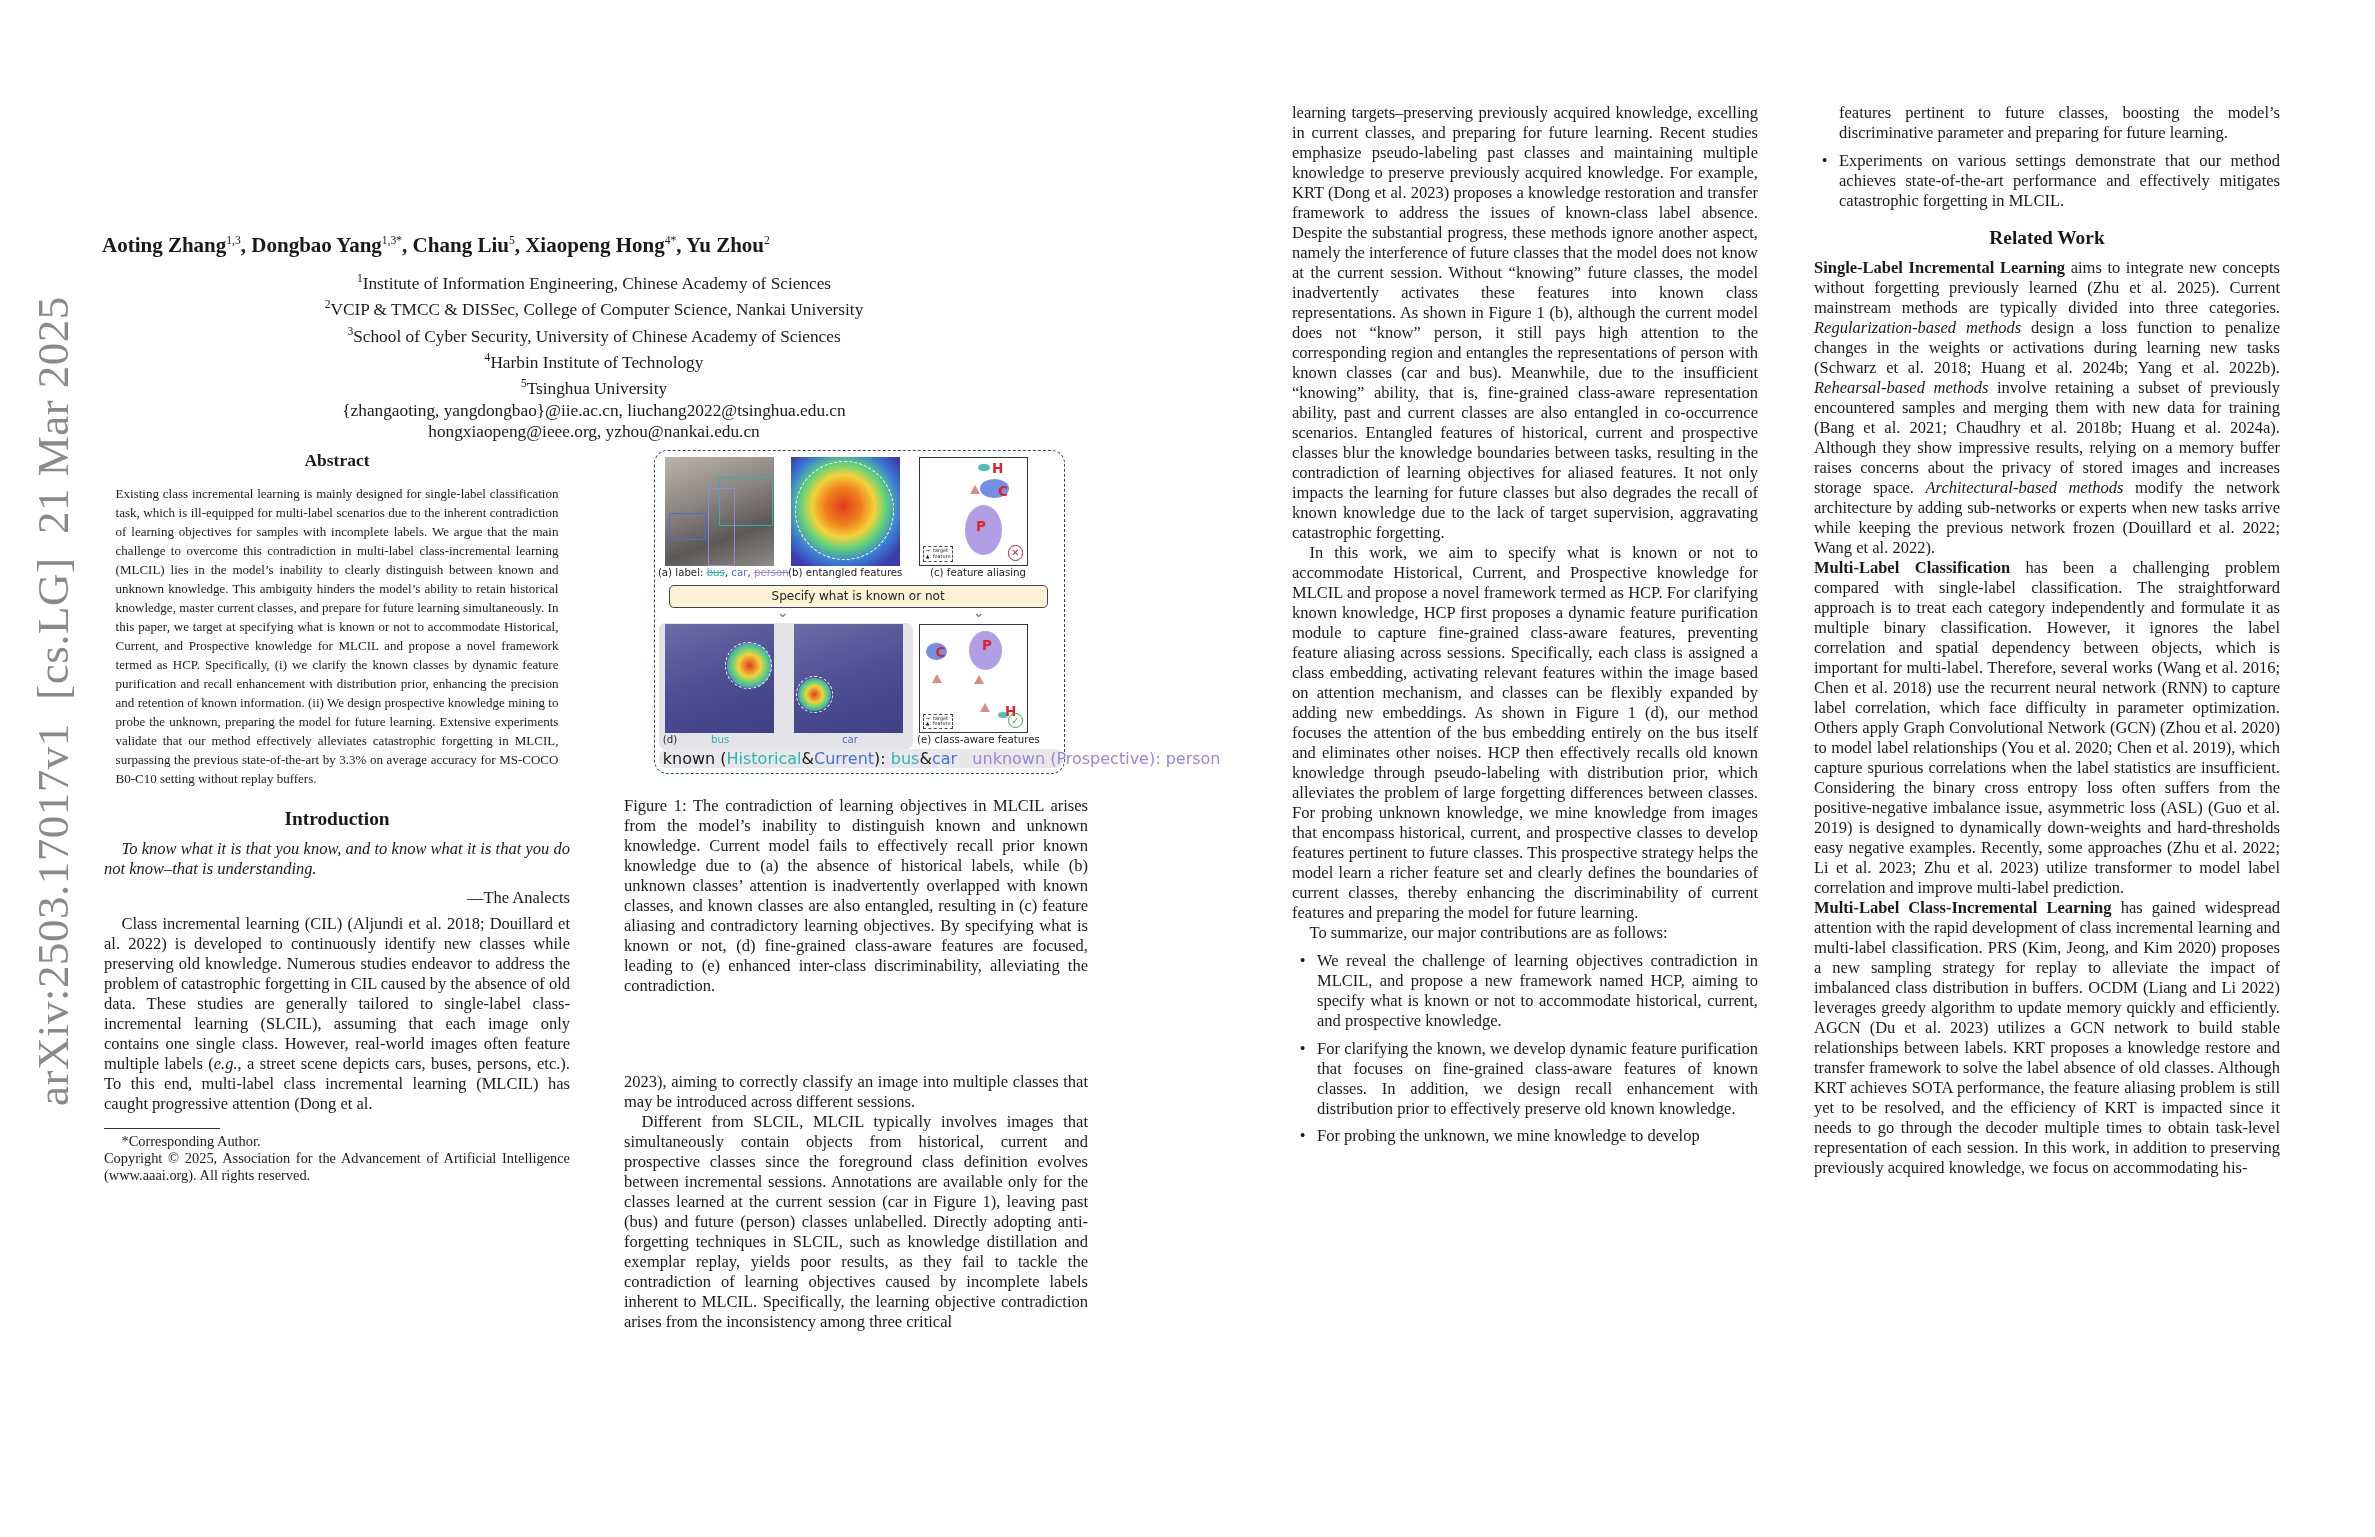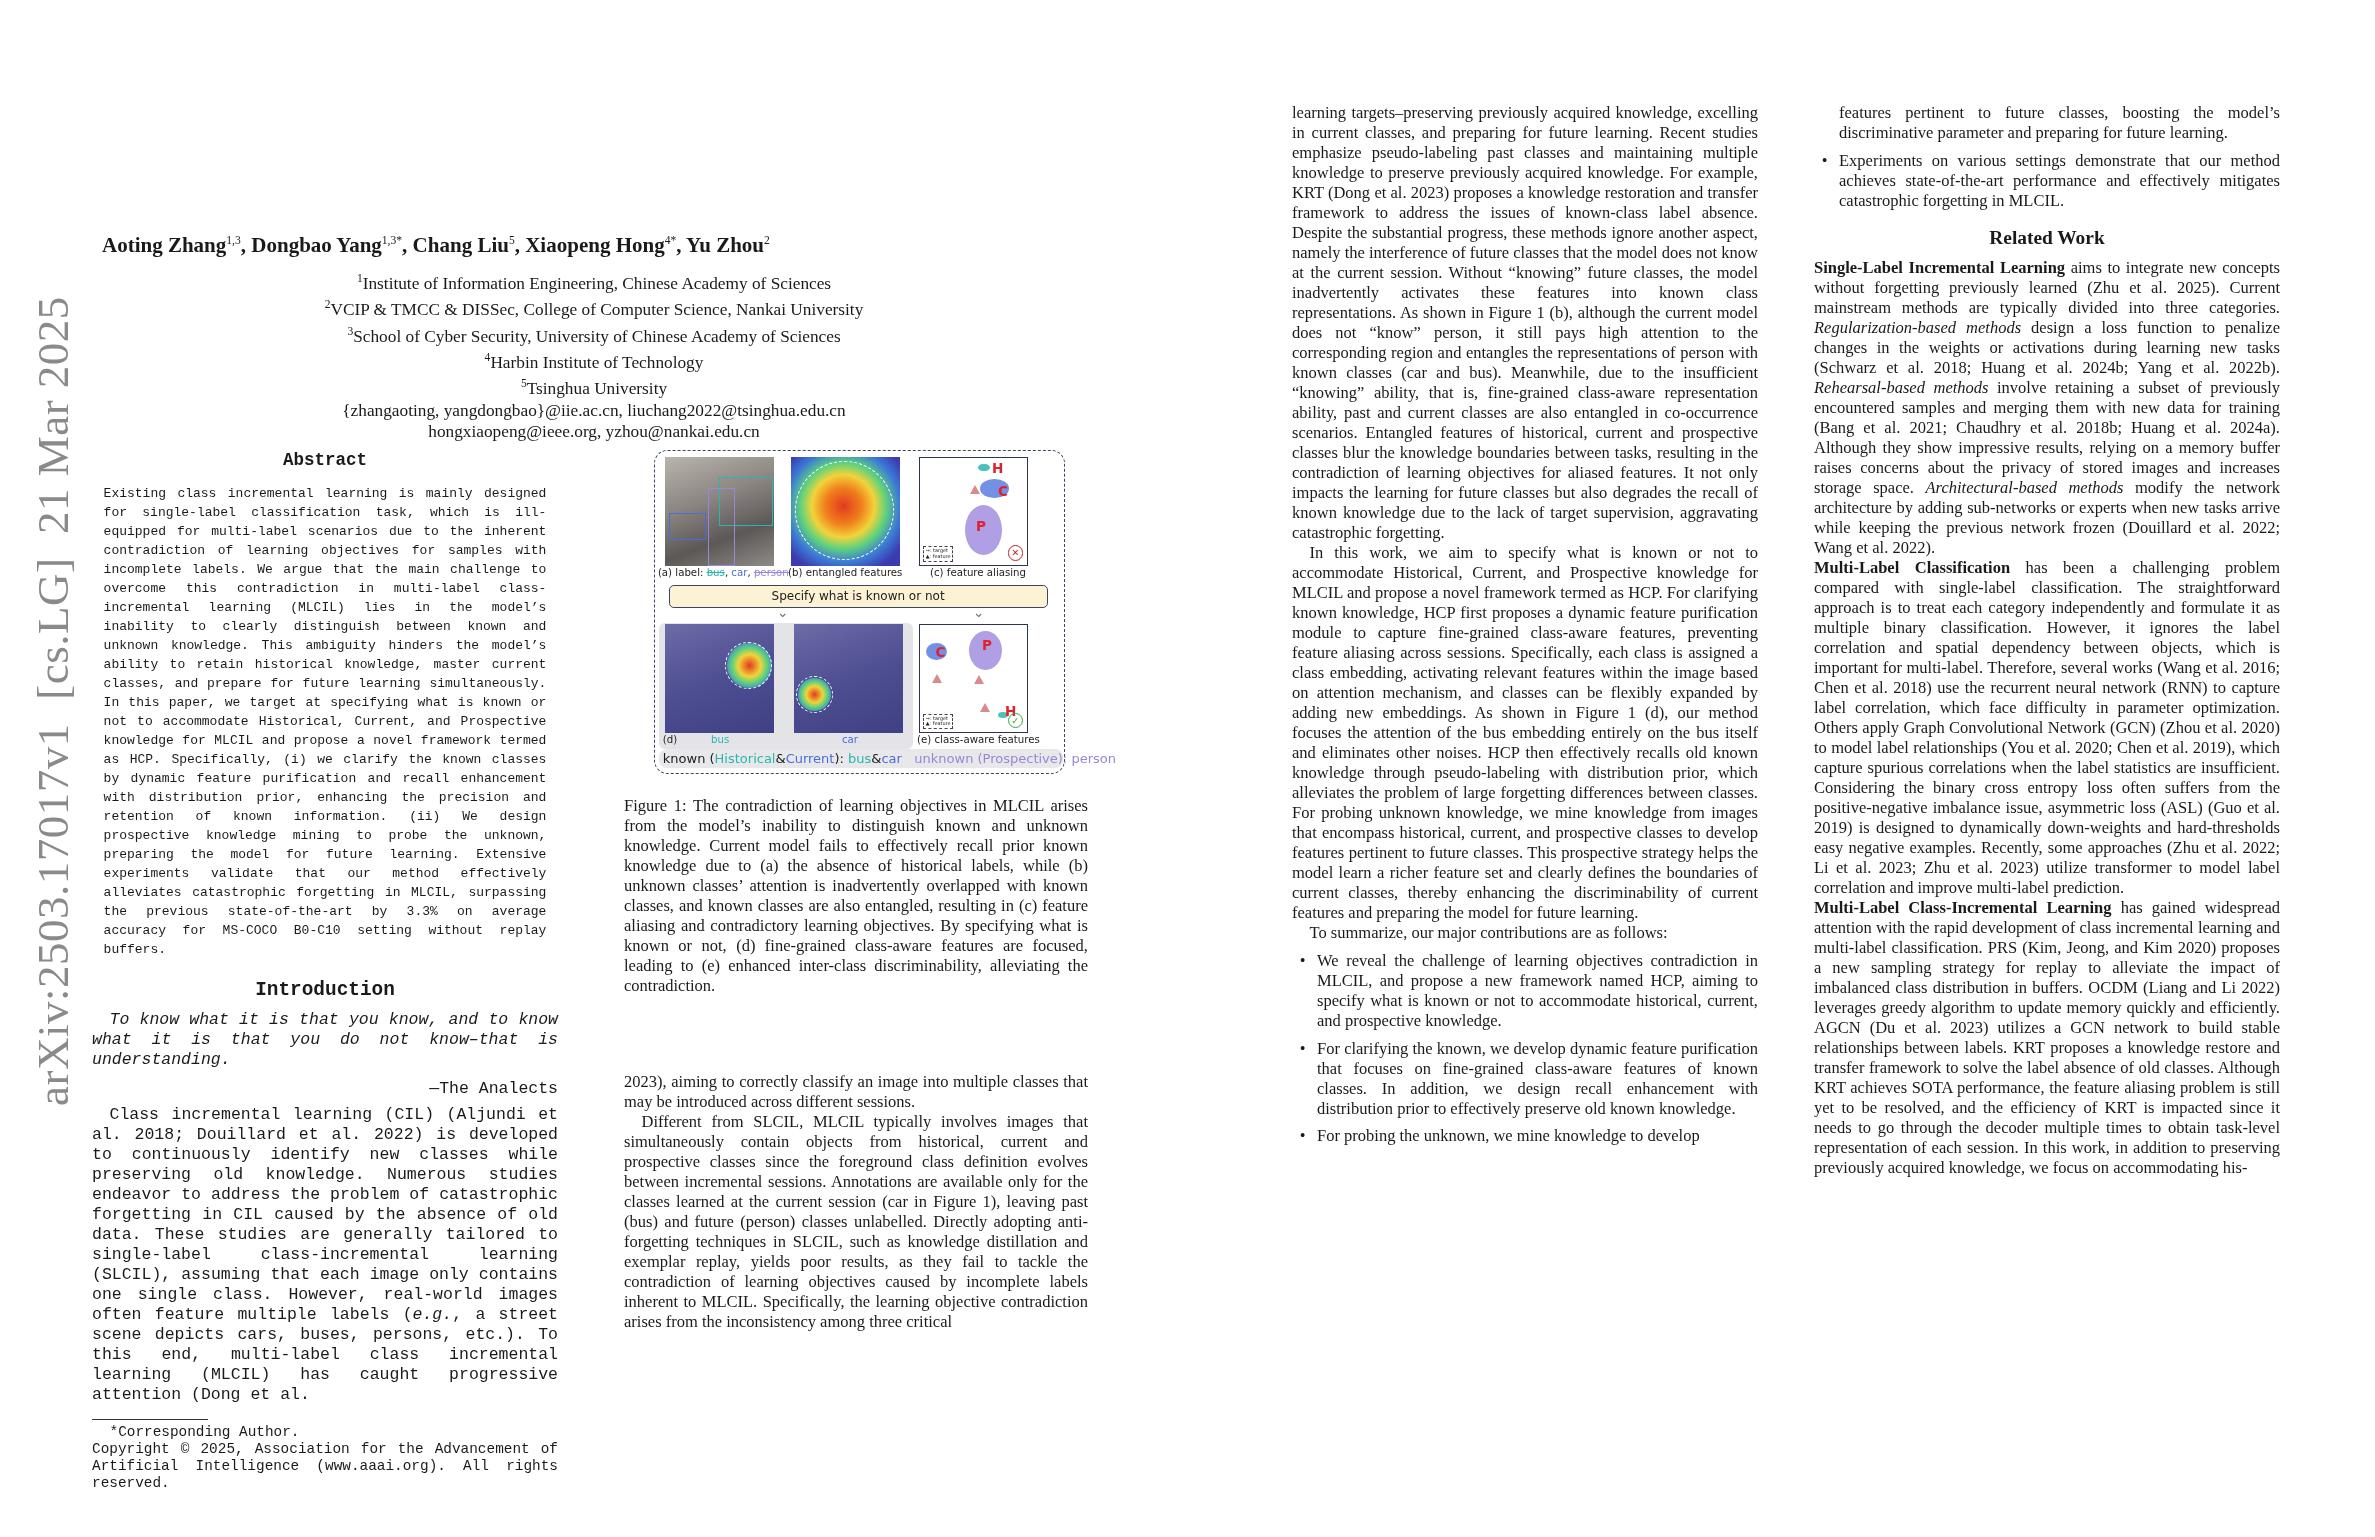--- a/index.html
+++ b/index.html
@@ -26,21 +26,21 @@
     position: absolute; left: 102px; top: 233px; width: 984px;
     text-align: left; font-weight: bold; font-size: 21px;
   }
   .authors sup, .affil sup { font-size: 11.6px; font-weight: normal; }
   .affils {
     position: absolute; left: 102px; top: 268px; width: 984px;
     text-align: center; font-size: 17.3px; line-height: 21.6px;
   }
 
   .col { position: absolute; font-size: 16.5px; line-height: 20px; text-align: justify; }
-  #col1 { left: 92px; top: 450px; width: 466px; font-family: Liberation Mono, monospace; }
+  #col1 { left: 104px; top: 450px; width: 466px; }
   #col3 { left: 1292px; top: 103px; width: 466px; }
   #col4 { left: 1814px; top: 103px; width: 466px; }
 
   .section-title { text-align: center; font-weight: bold; font-size: 19.4px; margin: 0 0 9.7px 0; }
   .sub-title { text-align: center; font-weight: bold; font-size: 17.5px; margin: 0 0 13.6px 0; }
   p { margin: 0; }
   .abstract { padding: 0 11.6px; font-size: 13px; line-height: 19px; }
   .indent { text-indent: 17.5px; }
   .quote { font-style: italic; text-indent: 17.5px; }
   .attrib { text-align: right; margin: 9.7px 0 5.8px 0; }
@@ -77,21 +77,21 @@
   .fig-cap { position: absolute; font-size: 10.2px; color: #222; white-space: nowrap; }
   .specify-bar {
     position: absolute; left: 13.6px; top: 134px; width: 377px; height: 21.3px;
     background: #fdf2d3; border: 1.5px solid #3a4660; border-radius: 4.9px;
     text-align: center; font-size: 12px; line-height: 21.3px; color: #222;
   }
   .chev { position: absolute; width: 15.5px; height: 9.7px; color: #6a7080; font-size: 13.6px; line-height: 9.7px; text-align: center; }
   .gray-box { position: absolute; left: 3.9px; top: 172px; width: 254px; height: 126px; background: #e4e4e8; border-radius: 5.8px; }
   .bottom-bar {
     position: absolute; left: 3.9px; top: 298px; width: 400px; height: 19.4px;
-    background: #e8e8ea; border-radius: 7.8px; font-size: 13px; line-height: 19.4px; padding-left: 3.9px; white-space: nowrap;
+    background: #e8e8ea; border-radius: 7.8px; font-size: 16px; line-height: 19.4px; padding-left: 3.9px; white-space: nowrap;
   }
   .c-hist { color: #2bb5b0; }
   .c-curr { color: #4a6ed8; }
   .c-pros { color: #9a86d6; }
   .strike { text-decoration: line-through; }
 
   .caption { font-size: 16.5px; line-height: 20px; text-align: justify; }
   #fig-caption { position: absolute; left: 624px; top: 796px; width: 464px; }
   #col2-body { position: absolute; left: 624px; top: 1072px; width: 464px; font-size: 16.5px; line-height: 20px; text-align: justify; }
 </style>

